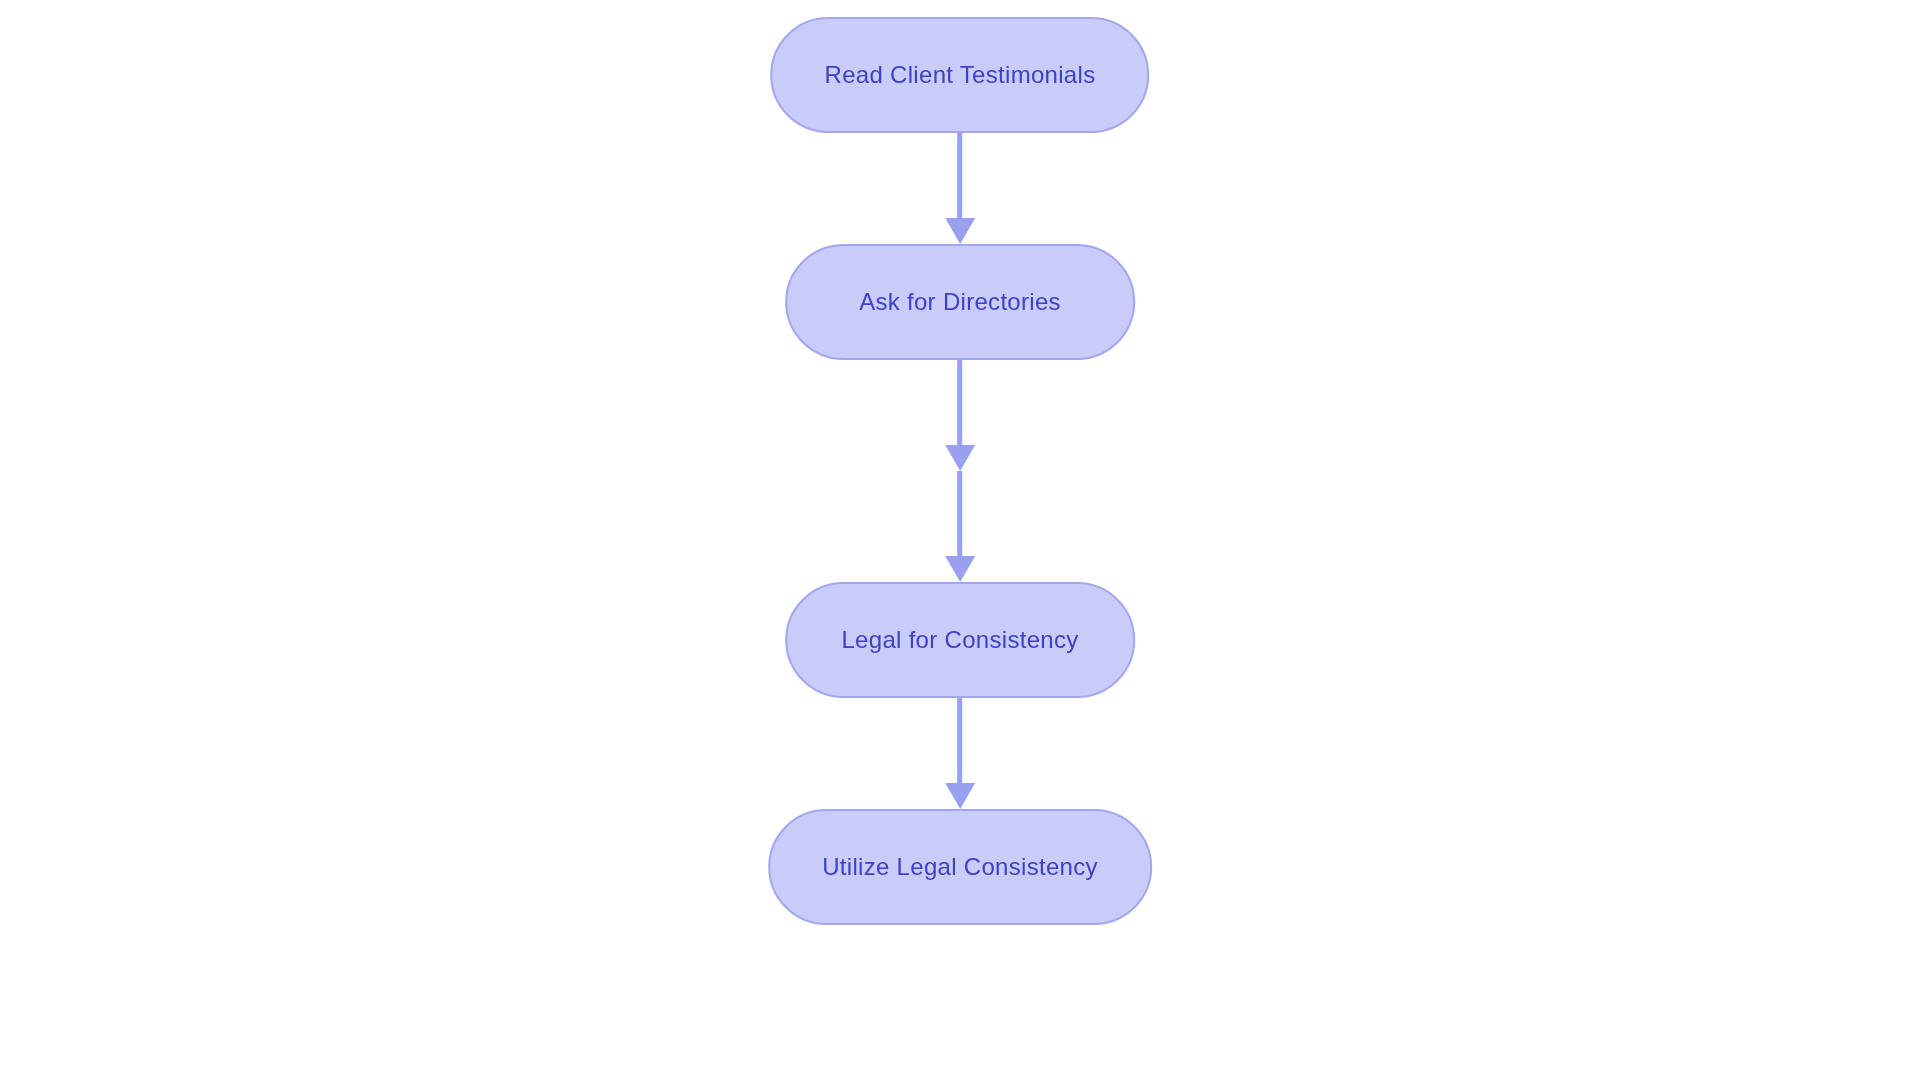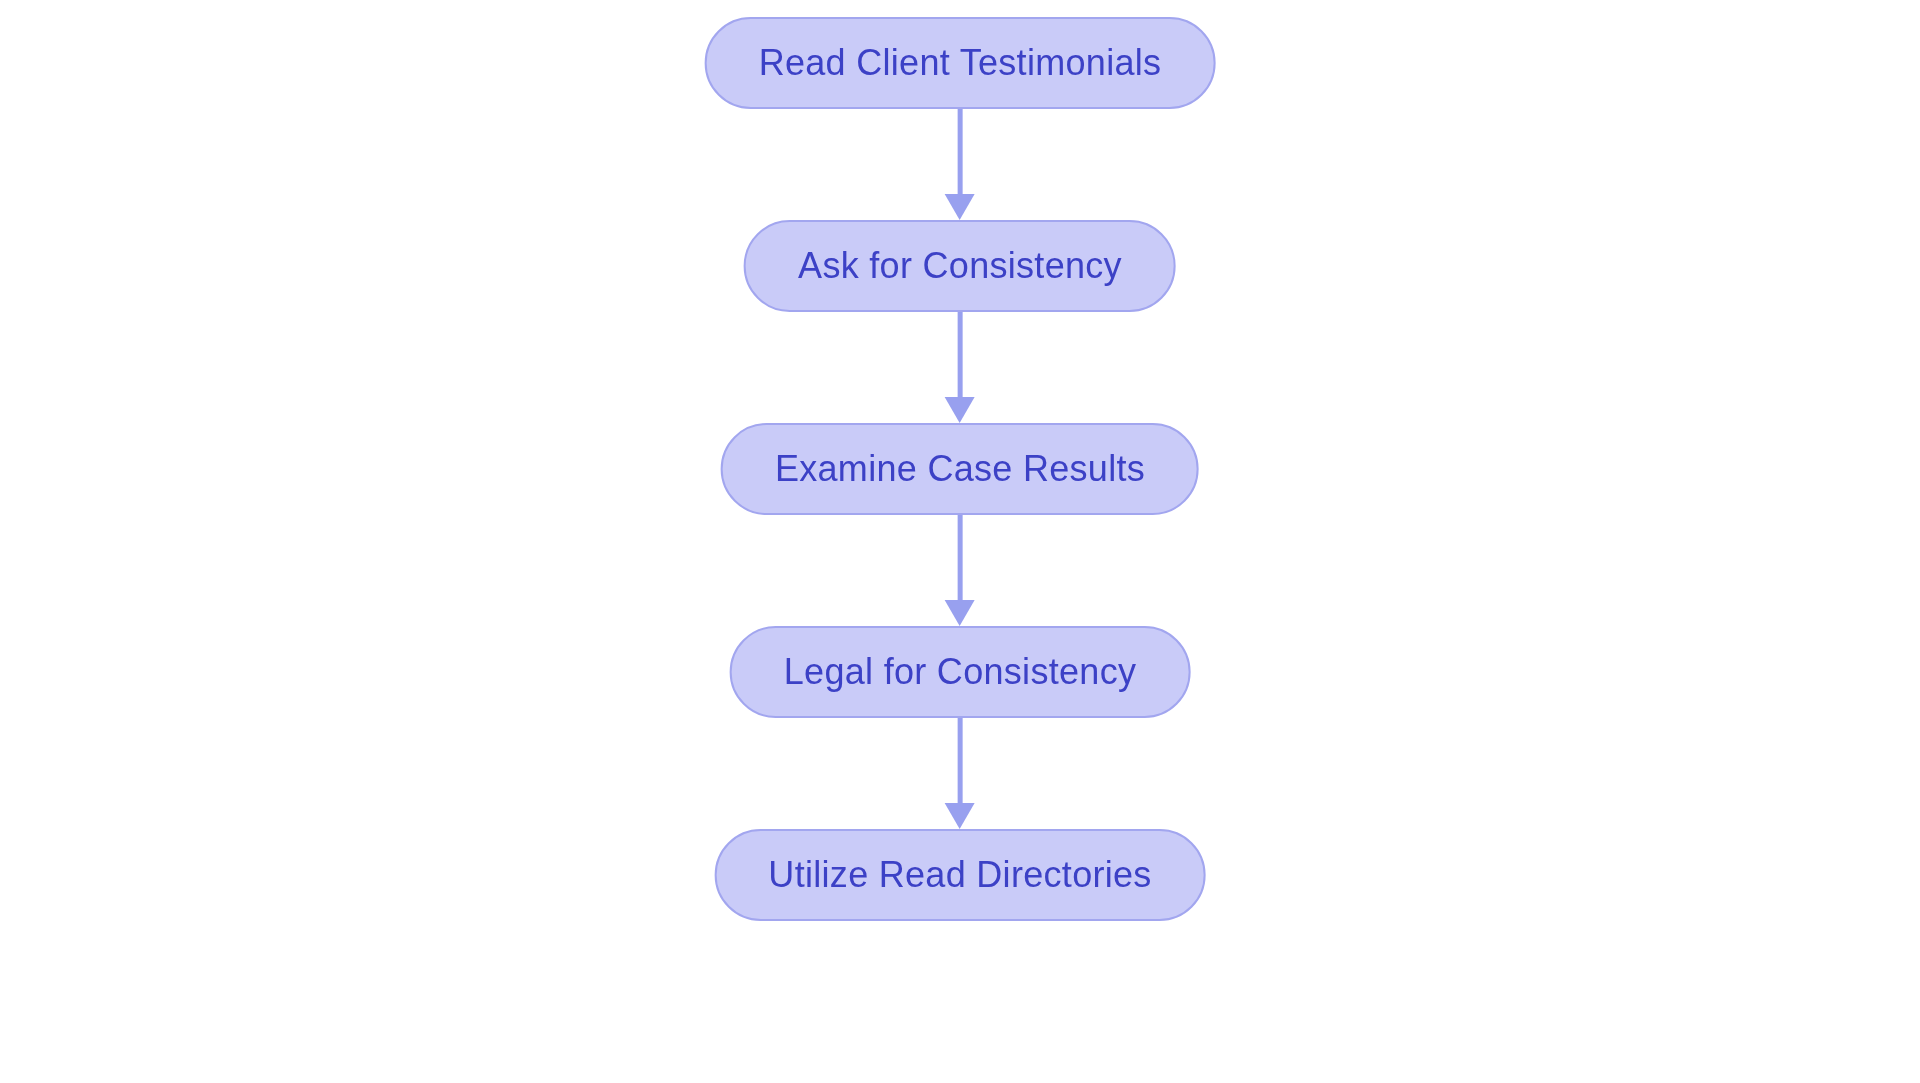--- a/index.html
+++ b/index.html
@@ -25,32 +25,32 @@
   .flow{
     position:absolute;
     left:50%;
     top:17px;
     transform:translateX(-50%);
     display:flex;
     flex-direction:column;
     align-items:center;
   }
   .node{
-    height:92px;
+    height:116px;
     min-width:350px;
     padding:0 52px;
     border:2px solid var(--node-border);
     border-radius:60px;
     background:var(--node-fill);
     color:var(--node-text);
     display:flex;
     align-items:center;
     justify-content:center;
     white-space:nowrap;
-    font-size:36px;
+    font-size:24px;
     letter-spacing:0.3px;
   }
   .connector{
     height:111px;
     width:40px;
     display:flex;
     flex-direction:column;
     align-items:center;
   }
   .connector .line{
@@ -73,43 +73,40 @@
   <div class="node">
     <span class="node-label">Read Client Testimonials</span>
   </div>
 
   <div class="connector">
     <div class="line"></div>
     <div class="arrowhead"></div>
   </div>
 
   <div class="node">
-    <span class="node-label">Ask for Consistency</span>
+    <span class="node-label">Ask for Directories</span>
   </div>
 
   <div class="connector">
     <div class="line"></div>
     <div class="arrowhead"></div>
   </div>
 
-  <div class="node">
-    <span class="node-label">Examine Case Results</span>
-  </div>
 
   <div class="connector">
     <div class="line"></div>
     <div class="arrowhead"></div>
   </div>
 
   <div class="node">
     <span class="node-label">Legal for Consistency</span>
   </div>
 
   <div class="connector">
     <div class="line"></div>
     <div class="arrowhead"></div>
   </div>
 
   <div class="node">
-    <span class="node-label">Utilize Read Directories</span>
+    <span class="node-label">Utilize Legal Consistency</span>
   </div>
 </div>
 </div>
 
 </body></html>

